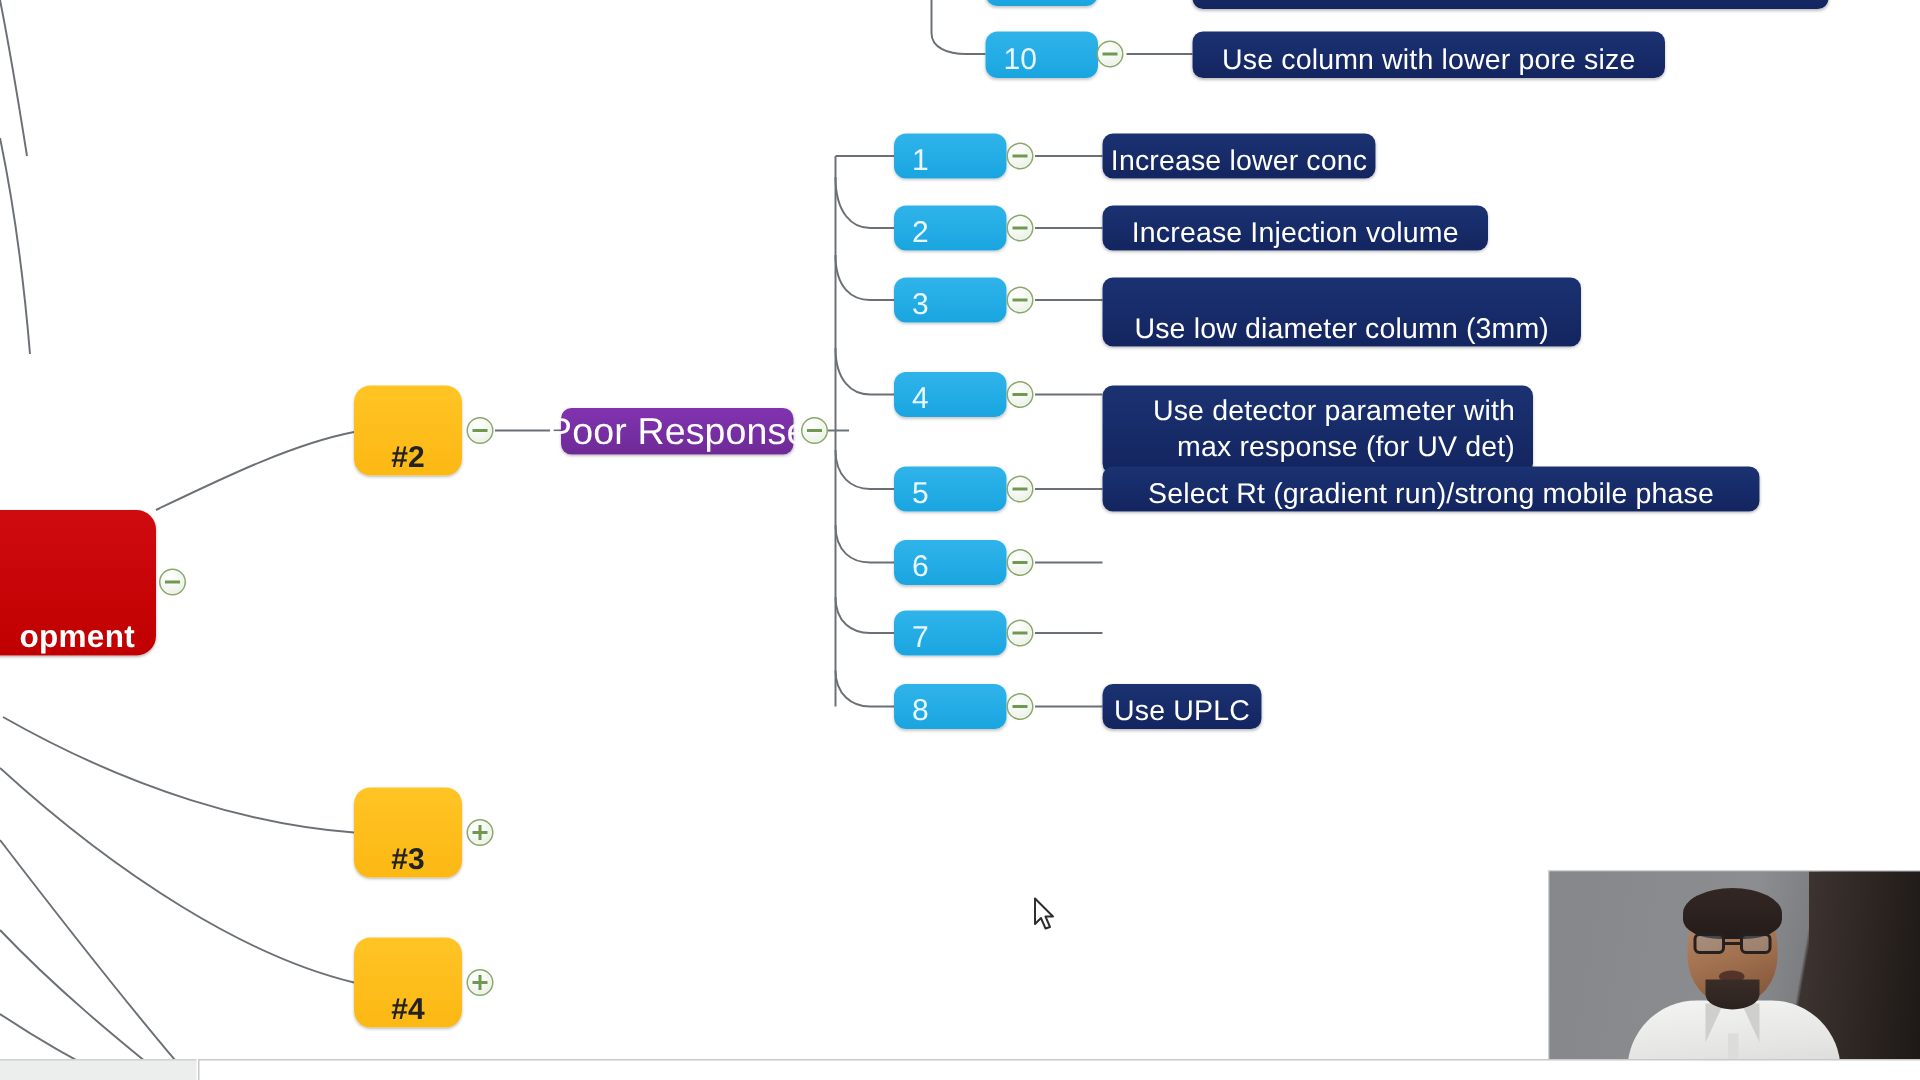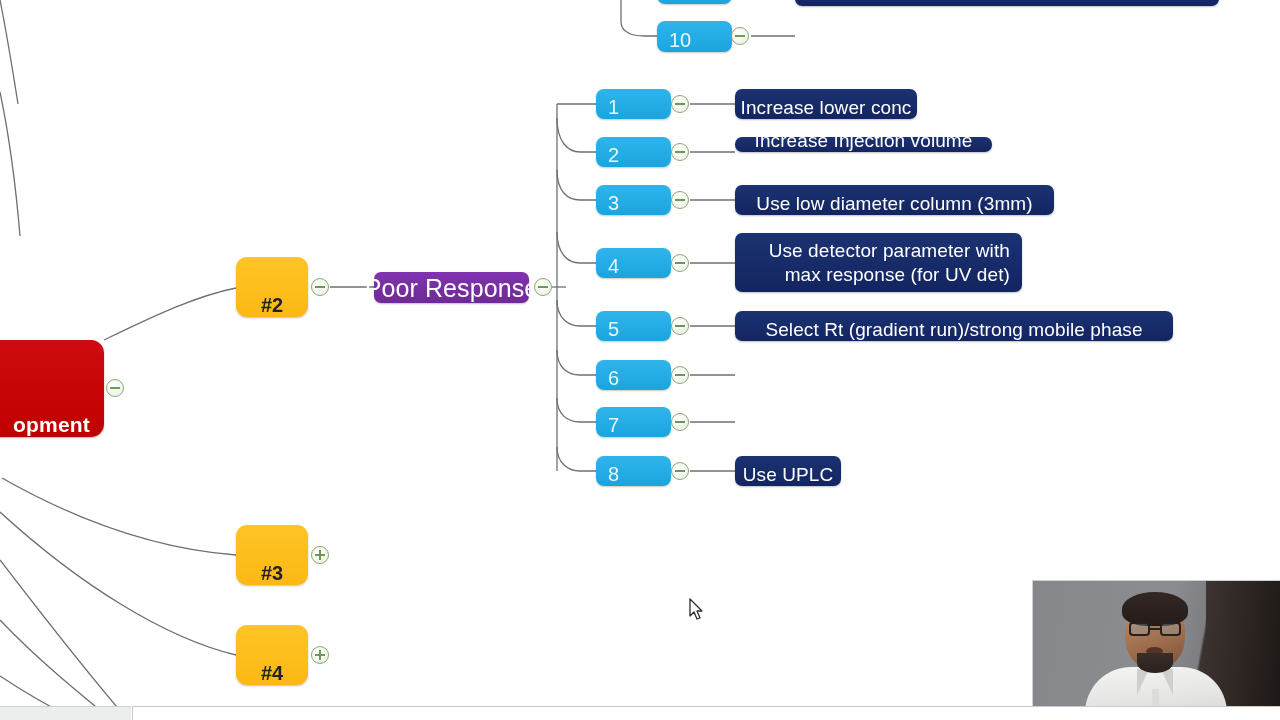--- a/index.html
+++ b/index.html
@@ -89,20 +89,21 @@
     letter-spacing: .1px;
   }
   .text-node.two-line {
     white-space: normal;
     text-align: center;
     line-height: 1.22;
     padding: 0 12px;
     display: flex;
     flex-direction: column;
     justify-content: center;
+    margin-top: 24px;
   }
 
   
   .toggle {
     position: absolute;
     width: 18px; height: 18px;
     border-radius: 50%;
     background: radial-gradient(circle at 38% 32%, #ffffff 0%, #f2f6ef 55%, #e3ebdc 100%);
     border: 1px solid #8aa86a;
     box-shadow: 0 0 0 .5px rgba(255,255,255,.8) inset;
@@ -307,42 +308,45 @@
 
   <div class="node sub-node" style="left:374px; top:272px; width:155px; height:31px;">
     <span>Poor Response</span>
   </div>
   <div class="toggle" style="left:534px; top:278px;"></div>
 
   <div class="node num-node" style="left:657px; top:21px; width:75px; height:31px;">
     <span>10</span>
   </div>
   <div class="toggle" style="left:731px; top:27px;"></div>
+  <div class="node text-node" style="left:795px; top:21px; width:315px; height:31px;">
+    <span>Use column with lower pore size</span>
+  </div>
 
   <div class="node num-node" style="left:596px; top:89px; width:75px; height:30px;">
     <span>1</span>
   </div>
   <div class="toggle" style="left:671px; top:95px;"></div>
   <div class="node text-node" style="left:735px; top:89px; width:182px; height:30px;">
     <span>Increase lower conc</span>
   </div>
 
   <div class="node num-node" style="left:596px; top:137px; width:75px; height:30px;">
     <span>2</span>
   </div>
   <div class="toggle" style="left:671px; top:143px;"></div>
-  <div class="node text-node" style="left:735px; top:137px; width:257px; height:15px;">
+  <div class="node text-node" style="left:735px; top:137px; width:257px; height:30px;">
     <span>Increase Injection volume</span>
   </div>
 
   <div class="node num-node" style="left:596px; top:185px; width:75px; height:30px;">
     <span>3</span>
   </div>
   <div class="toggle" style="left:671px; top:191px;"></div>
-  <div class="node text-node" style="left:735px; top:185px; width:319px; height:30px;">
+  <div class="node text-node" style="left:735px; top:185px; width:319px; height:46px;">
     <span>Use low diameter column (3mm)</span>
   </div>
 
   <div class="node num-node" style="left:596px; top:248px; width:75px; height:30px;">
     <span>4</span>
   </div>
   <div class="toggle" style="left:671px; top:254px;"></div>
   <div class="node text-node two-line" style="left:735px; top:233px; width:287px; height:59px;">
     <span>Use detector parameter with</span>
     <span>max response (for UV det)</span>

